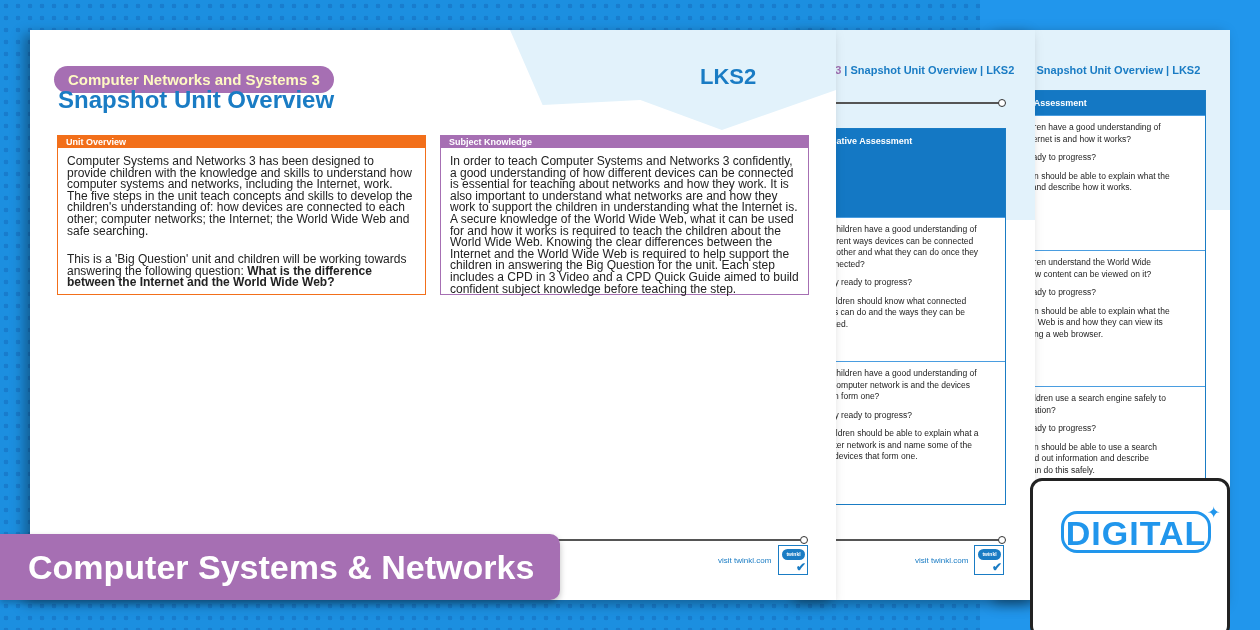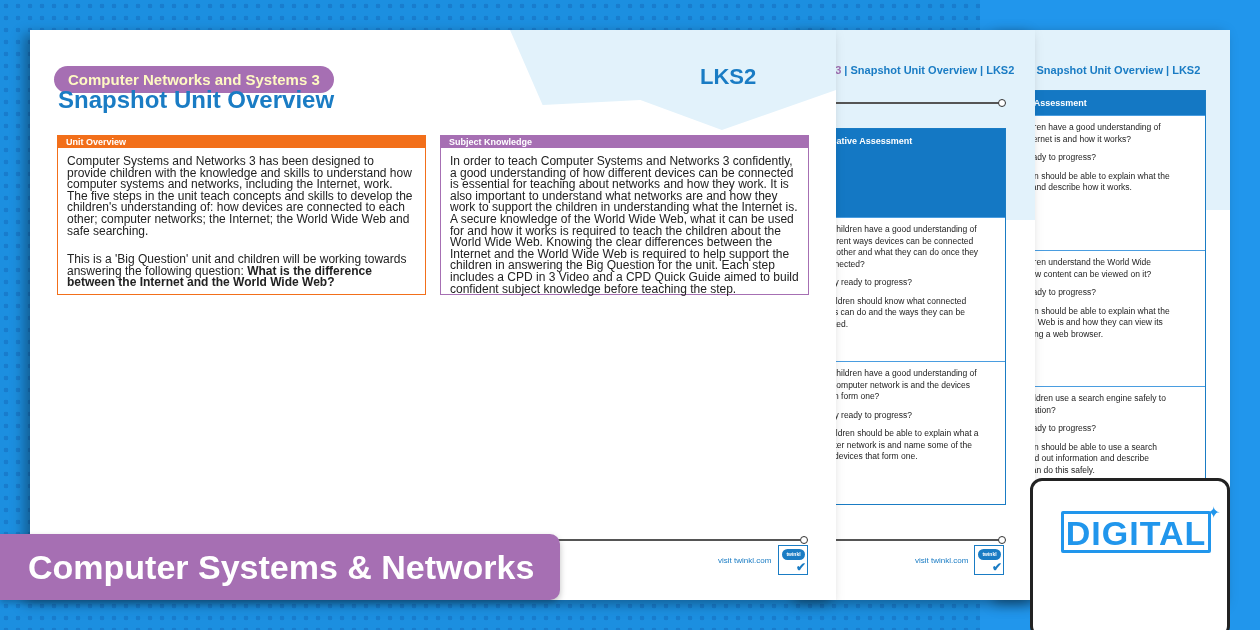--- a/index.html
+++ b/index.html
@@ -65,21 +65,21 @@
     background: #a66fb3; border-radius: 0 10px 10px 0;
     color: #fff; font-size: 34px; font-weight: bold; line-height: 66px; padding-left: 28px;
     box-shadow: 0 3px 6px rgba(0,0,0,0.25);
   }
   .logo-card {
     position: absolute; left: 1030px; top: 478px; width: 200px; height: 160px;
     background: #fff; border: 3px solid #222; border-radius: 12px;
   }
   .logo-digital {
     position: absolute; left: 28px; top: 30px; width: 150px; height: 42px;
-    border: 3px solid #2196ec; border-radius: 2px; background: #fff;
+    border: 3px solid #2196ec; border-radius: 16px; background: #fff;
     color: #2196ec; font-size: 34px; font-weight: bold; text-align: center; line-height: 38px; letter-spacing: 1px;
   }
   .logo-sparks {
     position: absolute; left: 28px; top: 76px; width: 150px; height: 46px;
     background: #f26f1a; border-radius: 6px;
     color: #fff; font-size: 32px; font-weight: bold; text-align: center; line-height: 46px;
   }
   .logo-sparks span { display: inline-block; background: #fff; color: #f26f1a; border-radius: 4px; padding: 0 8px; line-height: 36px; margin-top: 5px; }
   .spark { position: absolute; left: 174px; top: 22px; color: #2196ec; font-size: 16px; }
 </style>

